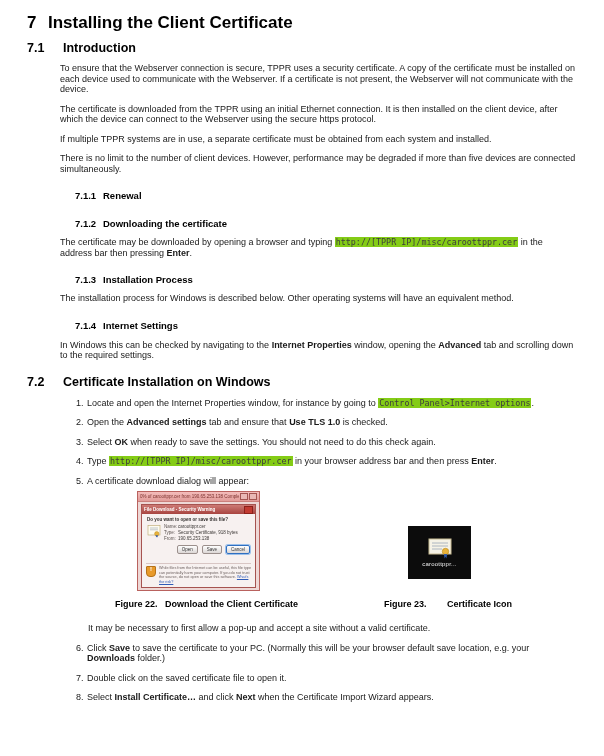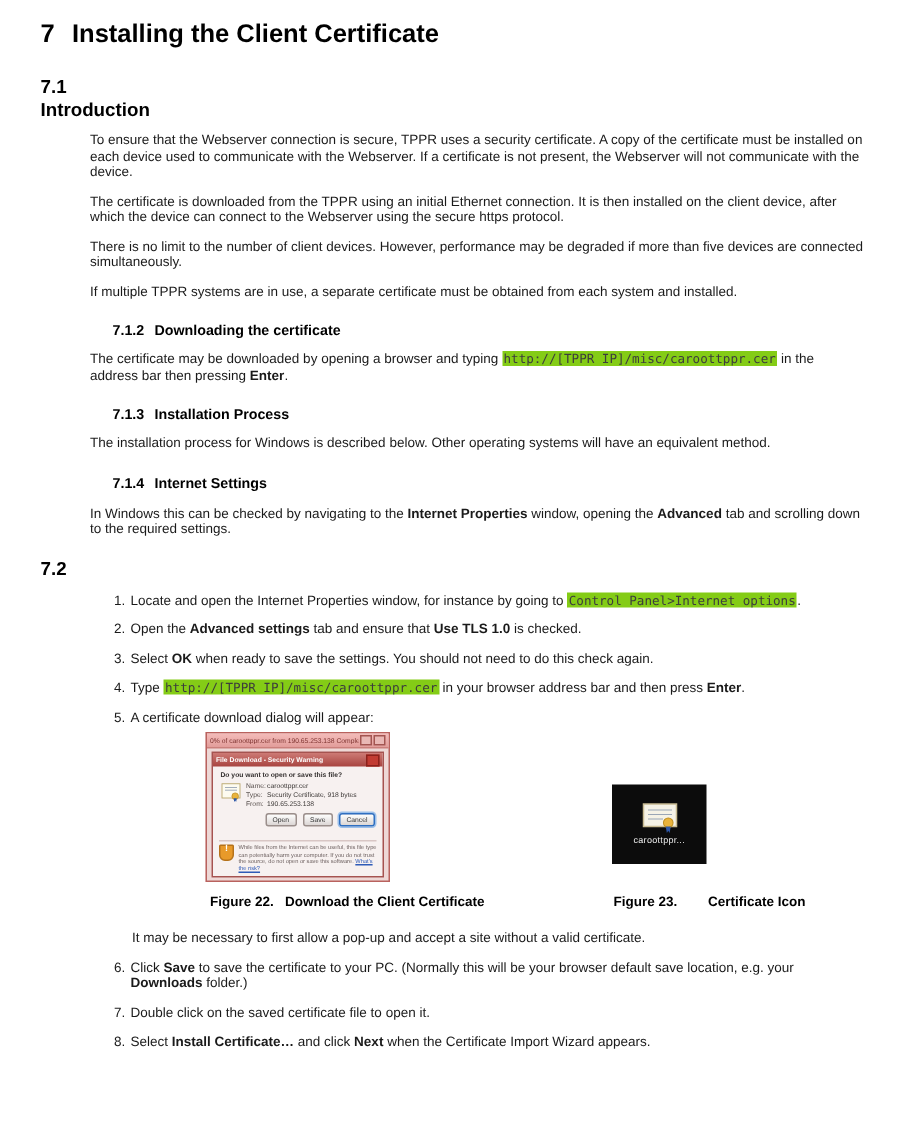--- a/index.html
+++ b/index.html
@@ -5,21 +5,21 @@
   html,body{margin:0;padding:0;background:#ffffff;}
   body{width:604px;height:756px;font-family:"Liberation Sans",sans-serif;color:#1a1a1a;
        -webkit-font-smoothing:antialiased;}
   .page{position:relative;width:604px;height:756px;overflow:hidden;background:#fff;}
 
   .h1{display:flex;margin:13px 0 0 27px;font-size:17px;font-weight:bold;color:#000;line-height:20px;}
   .h1 .num{width:21px;flex:none;}
 
   .h2{display:flex;font-size:12.5px;font-weight:bold;color:#000;line-height:15px;margin-left:27px;}
   .h2 .num{width:36px;flex:none;}
-  .h2.s71{margin-top:18px;flex-direction:column;}
+  .h2.s71{margin-top:8px;}
   .h2.s72{margin-top:14px;}
 
   .h3{display:flex;font-size:9.5px;font-weight:bold;color:#000;line-height:12px;margin:16px 0 0 75px;}
   .h3 .num{width:28px;flex:none;}
 
   p.body{margin:7px 0 0 60px;width:516px;font-size:9px;line-height:10.5px;}
   p.body.mt9{margin-top:9px;}
   p.body.mt8{margin-top:8px;}
 
   .seg-bold{font-weight:bold;}
@@ -66,44 +66,48 @@
                 font-size:6px;font-weight:bold;color:#fff;}
   .wtxt{font-size:3.8px;line-height:4.8px;color:#6b5f5e;}
   .wlink{color:#2f5bb7;text-decoration:underline;}
 
   
   .tile{position:absolute;left:408px;top:35px;width:63px;height:53px;background:#0c0c0c;
         display:flex;flex-direction:column;align-items:center;justify-content:center;gap:2px;}
   .tile-label{color:#efefef;font-size:6px;letter-spacing:0.2px;}
 
   .caprow{position:relative;height:12px;margin-top:5px;font-size:9px;font-weight:bold;color:#000;}
-  .caprow span{position:absolute;top:0;white-space:nowrap;margin-left:25px;}
+  .caprow span{position:absolute;top:0;white-space:nowrap;}
   .cap22-label{left:115px;} .cap22-text{left:165px;}
   .cap23-label{left:384px;} .cap23-text{left:447px;}
 </style>
 </head>
 <body>
 
 <div class="page">
 
   <div class="h1">
     <span class="num">7</span>
     <span>Installing the Client Certificate</span>
   </div>
 
   <div class="h2 s71">
     <span class="num">7.1</span>
     <span>Introduction</span>
   </div>
 
   <p class="body"><span>To ensure that the Webserver connection is secure, TPPR uses a security certificate. A copy of the certificate must be installed on each device used to communicate with the Webserver. If a certificate is not present, the Webserver will not communicate with the device.</span></p>
   <p class="body mt9"><span>The certificate is downloaded from the TPPR using an initial Ethernet connection. It is then installed on the client device, after which the device can connect to the Webserver using the secure https protocol.</span></p>
+  <p class="body mt9"><span>If multiple TPPR systems are in use, a separate certificate must be obtained from each system and installed.</span></p>
   <p class="body mt9"><span>There is no limit to the number of client devices. However, performance may be degraded if more than five devices are connected simultaneously.</span></p>
-  <p class="body mt9"><span>If multiple TPPR systems are in use, a separate certificate must be obtained from each system and installed.</span></p>
-
+
+  <div class="h3">
+    <span class="num">7.1.1</span>
+    <span>Renewal</span>
+  </div>
 
   <div class="h3">
     <span class="num">7.1.2</span>
     <span>Downloading the certificate</span>
   </div>
   <p class="body"><span>The certificate may be downloaded by opening a browser and typing </span><span class="seg-code">http://[TPPR IP]/misc/caroottppr.cer</span><span> in the address bar then pressing </span><span class="seg-bold">Enter</span><span>.</span></p>
 
   <div class="h3">
     <span class="num">7.1.3</span>
     <span>Installation Process</span>
@@ -111,20 +115,21 @@
   <p class="body"><span>The installation process for Windows is described below. Other operating systems will have an equivalent method.</span></p>
 
   <div class="h3">
     <span class="num">7.1.4</span>
     <span>Internet Settings</span>
   </div>
   <p class="body mt8"><span>In Windows this can be checked by navigating to the </span><span class="seg-bold">Internet Properties</span><span> window, opening the </span><span class="seg-bold">Advanced</span><span> tab and scrolling down to the required settings.</span></p>
 
   <div class="h2 s72">
     <span class="num">7.2</span>
+    <span>Certificate Installation on Windows</span>
   </div>
 
   <div class="li first">
     <span class="num">1.</span>
     <div class="txt"><span>Locate and open the Internet Properties window, for instance by going to </span><span class="seg-code">Control Panel&gt;Internet options</span><span>.</span></div>
   </div>
   <div class="li">
     <span class="num">2.</span>
     <div class="txt"><span>Open the </span><span class="seg-bold">Advanced settings</span><span> tab and ensure that </span><span class="seg-bold">Use TLS 1.0</span><span> is checked.</span></div>
   </div>

